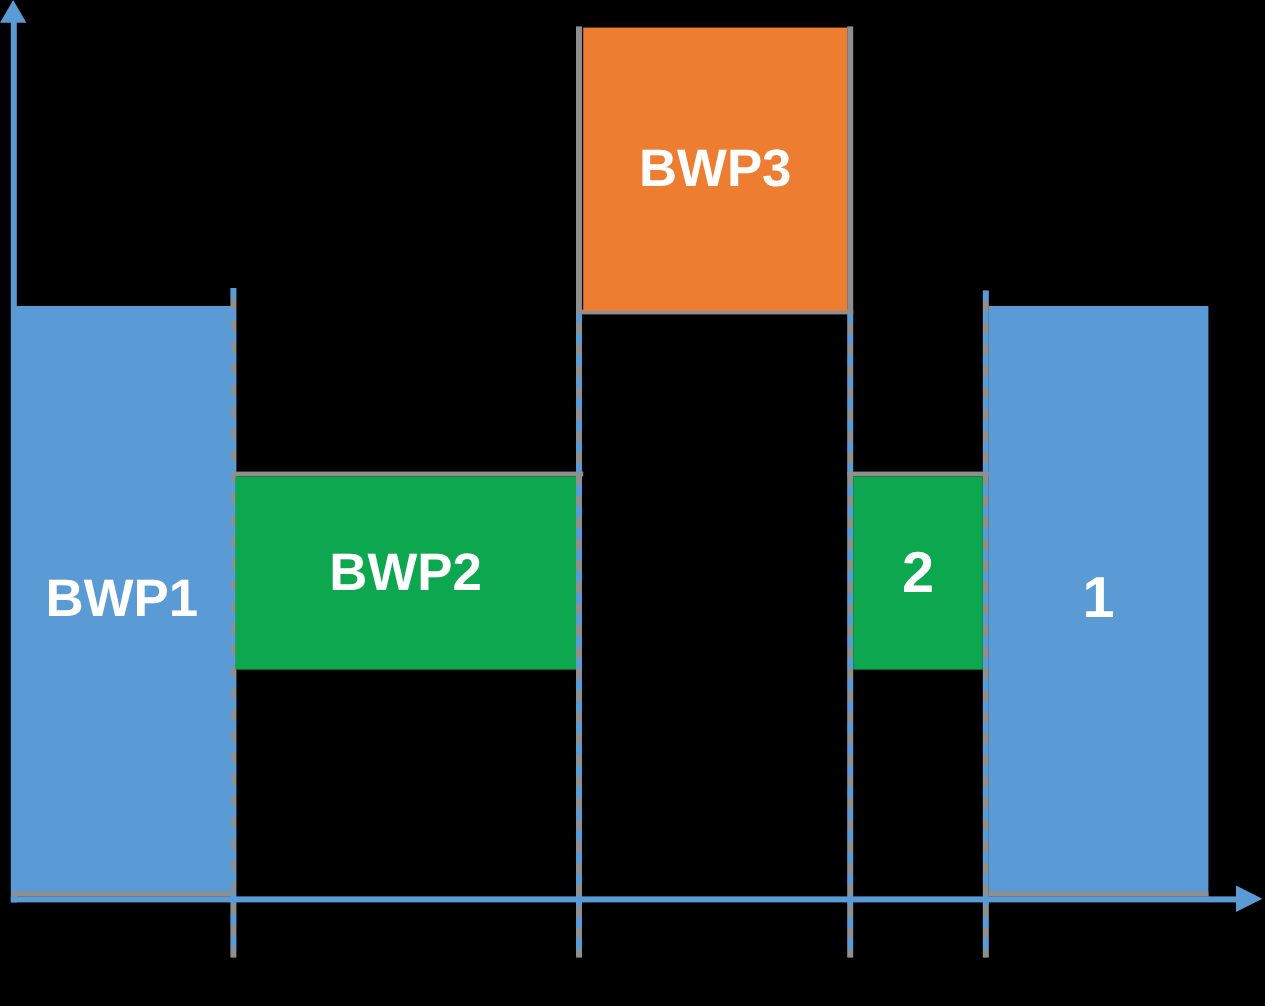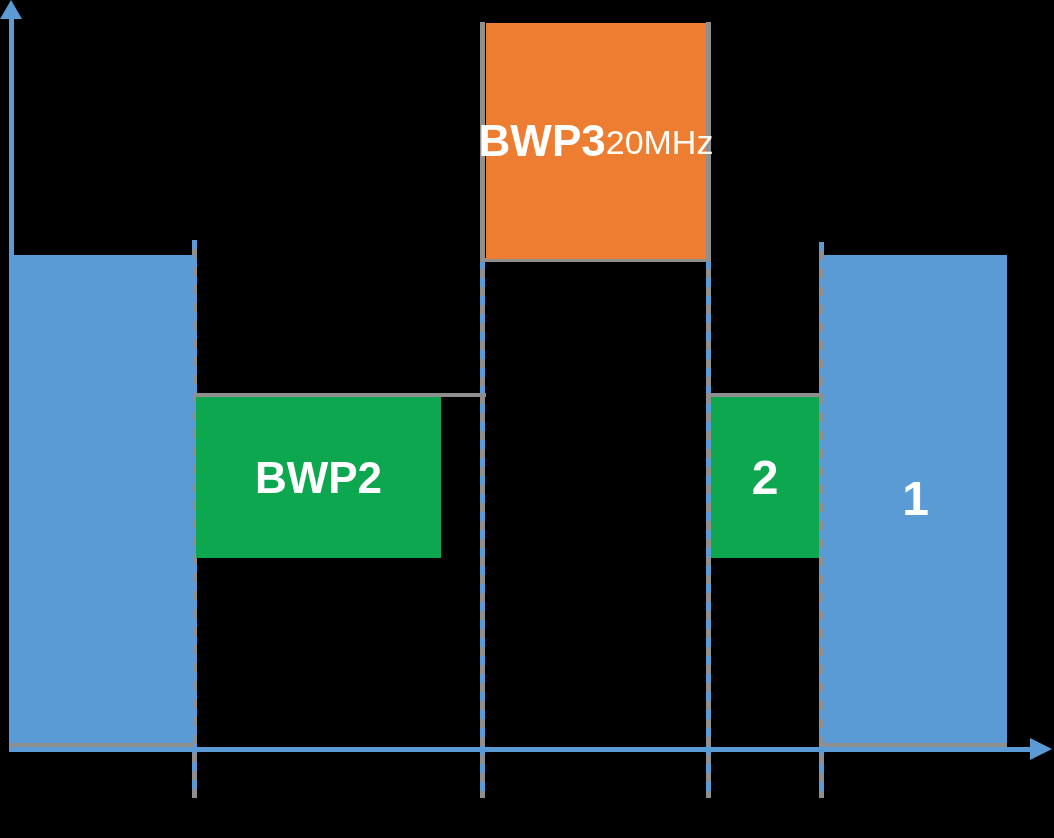--- a/index.html
+++ b/index.html
@@ -60,21 +60,21 @@
   .block .big{font-weight:bold;font-size:44px;line-height:1.08;letter-spacing:0px;}
   .block .sub{font-size:34px;line-height:1.15;margin-top:4px;color:#fdfcf5;}
   .block .num{font-weight:bold;font-size:48px;line-height:1;}
 
   #bwp1-block{
     left:10px;top:255px;width:183px;height:492px;
     background:var(--blue,#5B9BD5);
     border-bottom:4px solid var(--gray,#8F8F8F);
   }
   #bwp2-block{
-    left:196px;top:397px;width:245px;height:161px;
+    left:196px;top:397px;width:284px;height:161px;
     background:var(--green,#0DA750);
   }
   #bwp3-block{
     left:486px;top:23px;width:220px;height:236px;
     background:var(--orange,#ED7D31);
   }
   #bwp2-repeat-block{
     left:711px;top:397px;width:108px;height:161px;
     background:var(--green,#0DA750);
   }
@@ -99,29 +99,29 @@
   <div class="abs vline" id="vline2"></div>
   <div class="abs vline-solid" id="vline3-top"></div>
   <div class="abs vline" id="vline3"></div>
   <div class="abs vline" id="vline4"></div>
 
   <div class="abs hline" id="bwp3-bottom-border"></div>
   <div class="abs hline" id="bwp2-top-border"></div>
   <div class="abs hline" id="bwp2r-top-border"></div>
 
   <div class="abs block" id="bwp1-block">
+    <div class="big">BWP1</div>
   </div>
 
   <div class="abs block" id="bwp2-block">
     <div class="big">BWP2</div>
   </div>
 
   <div class="abs block" id="bwp3-block">
     <div class="big">BWP3</div>
-    <div class="sub">20MHz</div>
   </div>
 
   <div class="abs block" id="bwp2-repeat-block">
     <div class="num">2</div>
   </div>
 
   <div class="abs block" id="bwp1-repeat-block">
     <div class="num">1</div>
   </div>
 

